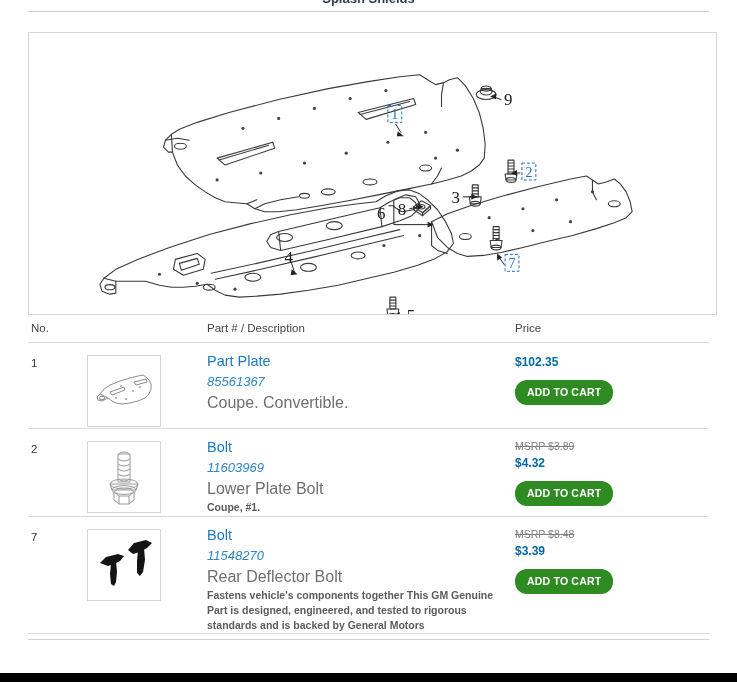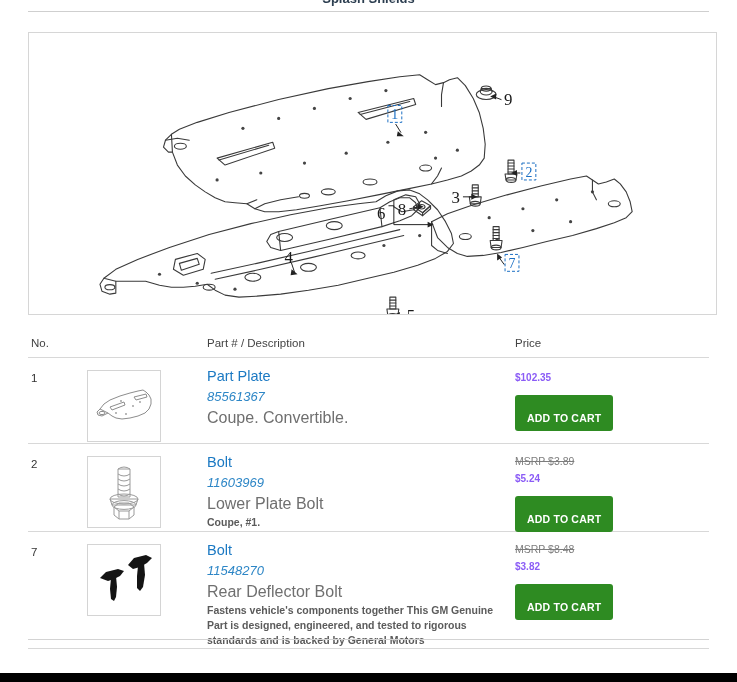--- a/index.html
+++ b/index.html
@@ -44,21 +44,21 @@
     height: 283px;
     border: 1px solid #d6d6d6;
     background: #ffffff;
     box-sizing: border-box;
   }
   .diagram-svg { display: block; width: 100%; height: 100%; }
 
   
   .parts-table {
     position: absolute;
-    left: 28px; top: 335px;
+    left: 28px; top: 320px;
     width: 681px;
   }
   .table-head {
     position: relative;
     height: 22px;
     border-bottom: 1px solid #d8d8d8;
   }
   .th {
     position: absolute;
     top: 2px;
@@ -146,36 +146,36 @@
   .msrp {
     display: block;
     font-size: 10.5px;
     color: #7d7d7d;
     text-decoration: line-through;
     line-height: 14px;
     margin-bottom: 1px;
   }
   .price {
     display: block;
-    font-size: 10px;
+    font-size: 12px;
     font-weight: bold;
-    color: #8b5cf6;
+    color: #0369a1;
     line-height: 19px;
     margin-bottom: 8px;
   }
   .add-cart-btn {
     display: inline-block;
     background: #2e8b22;
     color: #ffffff;
     font-size: 10.5px;
     font-weight: bold;
     letter-spacing: 0.2px;
-    padding: 18px 12px 7px 12px;
+    padding: 7px 12px 7px 12px;
     border: none;
-    border-radius: 3px;
+    border-radius: 12px;
     cursor: pointer;
     font-family: "Liberation Sans", sans-serif;
     line-height: 11px;
   }
 
   
   .footer-rule {
     position: absolute;
     left: 28px; top: 639px;
     width: 681px;
@@ -461,21 +461,21 @@
 
     <div class="cell-desc">
       <a class="part-title" href="#">Bolt</a>
       <a class="part-number" href="#">11603969</a>
       <span class="part-sub">Lower Plate Bolt</span>
       <span class="part-note">Coupe, #1.</span>
     </div>
 
     <div class="cell-price">
       <span class="msrp">MSRP $3.89</span>
-      <span class="price">$5.24</span>
+      <span class="price">$4.32</span>
       <button class="add-cart-btn">ADD TO CART</button>
     </div>
   </div>
 
   <div class="row row-3">
     <div class="cell-no">7</div>
 
     <div class="thumb">
       <svg viewBox="0 0 72 70" xmlns="http://www.w3.org/2000/svg">
         <g fill="#141414" stroke="none">
@@ -491,20 +491,20 @@
 
     <div class="cell-desc">
       <a class="part-title" href="#">Bolt</a>
       <a class="part-number" href="#">11548270</a>
       <span class="part-sub">Rear Deflector Bolt</span>
       <span class="part-note">Fastens vehicle's components together This GM Genuine Part is designed, engineered, and tested to rigorous standards and is backed by General Motors</span>
     </div>
 
     <div class="cell-price">
       <span class="msrp">MSRP $8.48</span>
-      <span class="price">$3.82</span>
+      <span class="price">$3.39</span>
       <button class="add-cart-btn">ADD TO CART</button>
     </div>
   </div>
 </div>
 
 <div class="footer-rule"></div>
 <div class="footer-bar"></div>
 
 </body></html>

